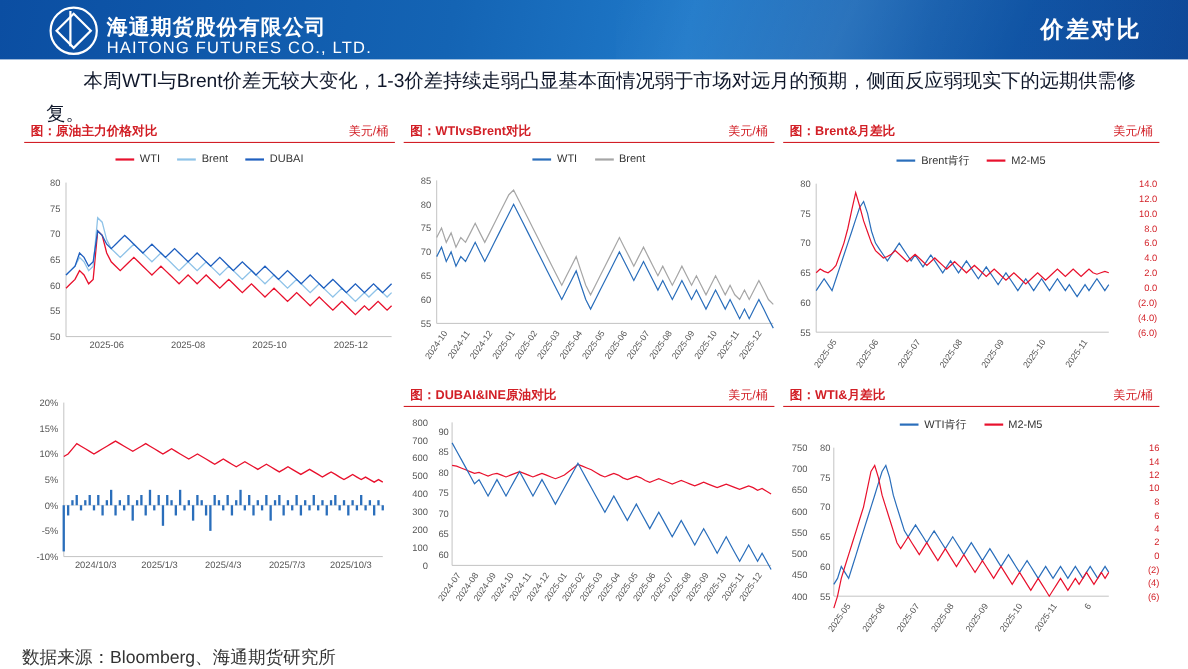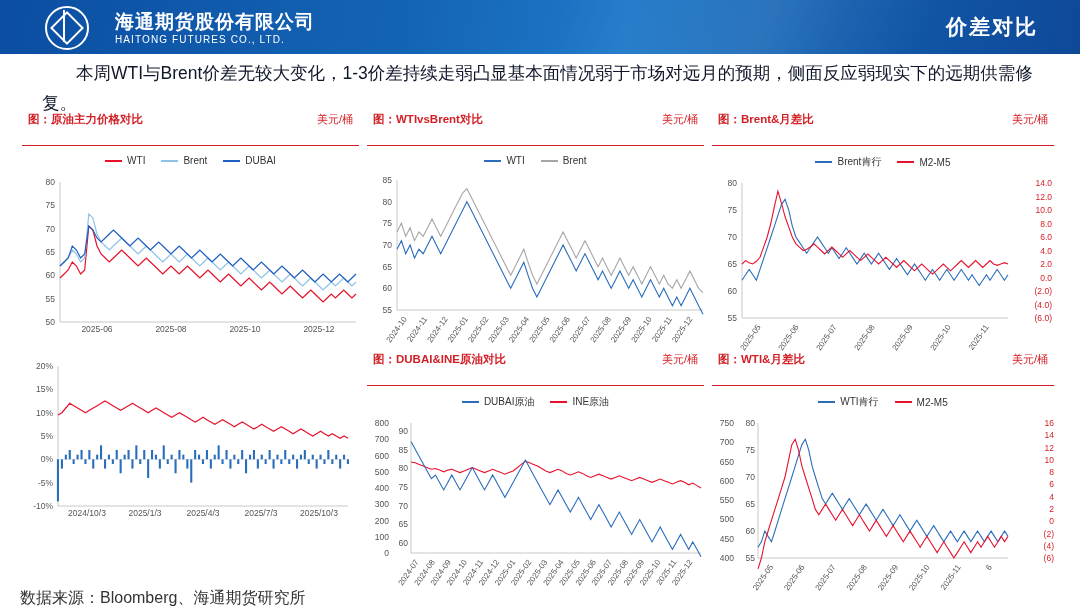--- a/index.html
+++ b/index.html
@@ -4,45 +4,45 @@
 <style>
   html,body{margin:0;padding:0;}
   body{width:1080px;height:608px;background:#ffffff;font-family:"Liberation Sans",sans-serif;overflow:hidden;position:relative;}
 
   
   .header{position:absolute;left:0;top:0;width:1080px;height:54px;
     background:linear-gradient(100deg,#0b4ea2 0%,#1464b4 38%,#1f79c9 58%,#0d58aa 78%,#0a4596 100%);
     overflow:hidden;}
   .header:after{content:"";position:absolute;right:0;top:0;width:520px;height:54px;
     background:linear-gradient(115deg,rgba(255,255,255,0) 0%,rgba(255,255,255,0.10) 40%,rgba(255,255,255,0.02) 70%);}
-  .logo-wrap{position:absolute;left:45px;top:6px;display:flex;align-items:center;gap:26px;}
+  .logo-wrap{position:absolute;left:45px;top:6px;display:flex;align-items:flex-end;gap:8px;}
   .logo-mark{width:40px;height:40px;border-radius:50%;border:2px solid #ffffff;position:relative;}
   .logo-mark:before{content:"";position:absolute;left:8px;top:8px;width:20px;height:20px;border:2px solid #fff;transform:rotate(45deg);}
   .logo-mark:after{content:"";position:absolute;left:16px;top:2px;width:2px;height:32px;background:#fff;}
   .logo-text{display:flex;flex-direction:column;justify-content:center;}
   .logo-cn{color:#ffffff;font-size:19px;font-weight:bold;letter-spacing:1px;line-height:22px;}
-  .logo-en{color:#ffffff;font-size:10px;letter-spacing:1.1px;line-height:13px;}
+  .logo-en{color:#ffffff;font-size:15px;letter-spacing:1.1px;line-height:13px;}
   .header-title{position:absolute;right:42px;top:13px;color:#ffffff;font-size:21px;font-weight:bold;letter-spacing:2px;}
 
   
   .intro{position:absolute;left:42px;top:58px;width:1000px;font-size:17.5px;color:#0f172a;
     line-height:30px;text-indent:34px;font-family:"Liberation Sans",sans-serif;}
 
   
   .grid{position:absolute;left:18px;top:112px;width:1050px;}
   .row{display:flex;}
   .cell{position:relative;}
   .cell.c0{width:345px;}
   .cell.c1{width:345px;}
   .cell.c2{width:350px;}
   .r0 .cell{height:240px;}
   .r1 .cell{height:245px;}
 
   .captionbar{display:flex;justify-content:space-between;align-items:flex-end;
-    border-bottom:1px solid #d21f26;padding:0 6px 18px 6px;margin:0 4px;}
+    border-bottom:1px solid #d21f26;padding:0 6px 2px 6px;margin:0 4px;}
   .cap-title{font-size:11.5px;color:#d21f26;font-weight:bold;}
   .cap-unit{font-size:11px;color:#d21f26;}
 
   .legend{display:flex;justify-content:center;gap:16px;margin-top:9px;align-items:center;}
   .lg{display:flex;align-items:center;gap:5px;font-size:10px;color:#333;}
   .lg i{display:inline-block;width:17px;height:2px;}
   .lg i.bar{height:8px;width:13px;}
 
   .plot{position:relative;margin-top:4px;}
   svg{display:block;}
@@ -308,30 +308,20 @@
             <path d="M40.0 59.0 L43.9 56.7 L47.8 52.0 L51.8 47.3 L55.7 49.7 L59.6 52.0 L63.5 54.3 L67.4 56.7 L71.4 54.3 L75.3 52.0 L79.2 49.7 L83.1 47.3 L87.0 45.0 L90.9 47.3 L94.9 49.7 L98.8 52.0 L102.7 54.3 L106.6 52.0 L110.5 49.7 L114.5 47.3 L118.4 49.7 L122.3 52.0 L126.2 54.3 L130.1 56.7 L134.1 54.3 L138.0 52.0 L141.9 54.3 L145.8 56.7 L149.7 59.0 L153.6 61.3 L157.6 59.0 L161.5 56.7 L165.4 59.0 L169.3 61.3 L173.2 63.7 L177.2 66.0 L181.1 63.7 L185.0 61.3 L188.9 63.7 L192.8 66.0 L196.8 68.3 L200.7 66.0 L204.6 63.7 L208.5 66.0 L212.4 68.3 L216.4 70.7 L220.3 68.3 L224.2 66.0 L228.1 68.3 L232.0 70.7 L235.9 73.0 L239.9 70.7 L243.8 68.3 L247.7 70.7 L251.6 73.0 L255.5 75.3 L259.5 73.0 L263.4 70.7 L267.3 73.0 L271.2 75.3 L275.1 77.7 L279.1 75.3 L283.0 73.0 L286.9 75.3 L290.8 77.7 L294.7 80.0 L298.6 77.7 L302.6 75.3 L306.5 77.7 L310.4 80.0 L314.3 77.7 L318.2 80.0 L322.2 82.3 L326.1 80.0 L330.0 82.3 " fill="none" stroke="#e8112d" stroke-width="1.2"></path>
           </svg>
         </div>
     </div>
 
     <div class="cell c1">
       <div class="captionbar">
         <span class="cap-title">图：DUBAI&amp;INE原油对比</span>
         <span class="cap-unit">美元/桶</span>
       </div>
-      <div class="legend">
-        <span class="lg">
-            <i style="background:#2a6ebb"></i>
-            <span>DUBAI原油</span>
-          </span>
-        <span class="lg">
-            <i style="background:#e8112d"></i>
-            <span>INE原油</span>
-          </span>
-      </div>
       <div class="plot">
           <svg id="svg4" width="345" height="195">
             <text x="26" y="13.0" text-anchor="end" class="axis-lbl ">800</text>
             <text x="26" y="29.3" text-anchor="end" class="axis-lbl ">700</text>
             <text x="26" y="45.5" text-anchor="end" class="axis-lbl ">600</text>
             <text x="26" y="61.8" text-anchor="end" class="axis-lbl ">500</text>
             <text x="26" y="78.0" text-anchor="end" class="axis-lbl ">400</text>
             <text x="26" y="94.3" text-anchor="end" class="axis-lbl ">300</text>
             <text x="26" y="110.5" text-anchor="end" class="axis-lbl ">200</text>
             <text x="26" y="126.8" text-anchor="end" class="axis-lbl ">100</text>

